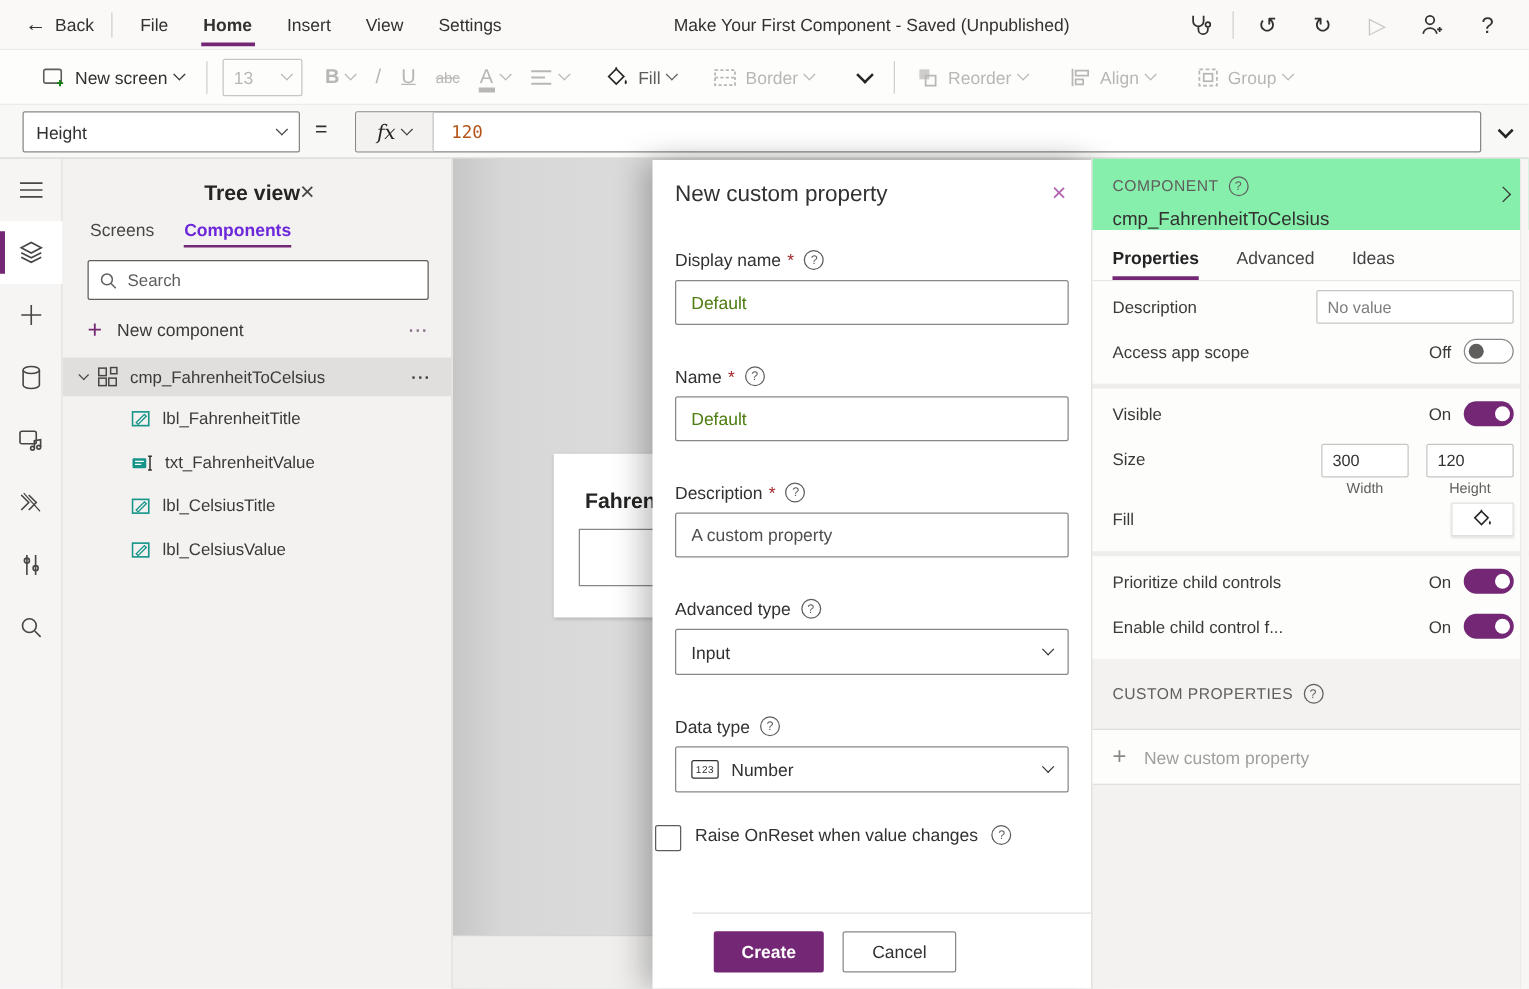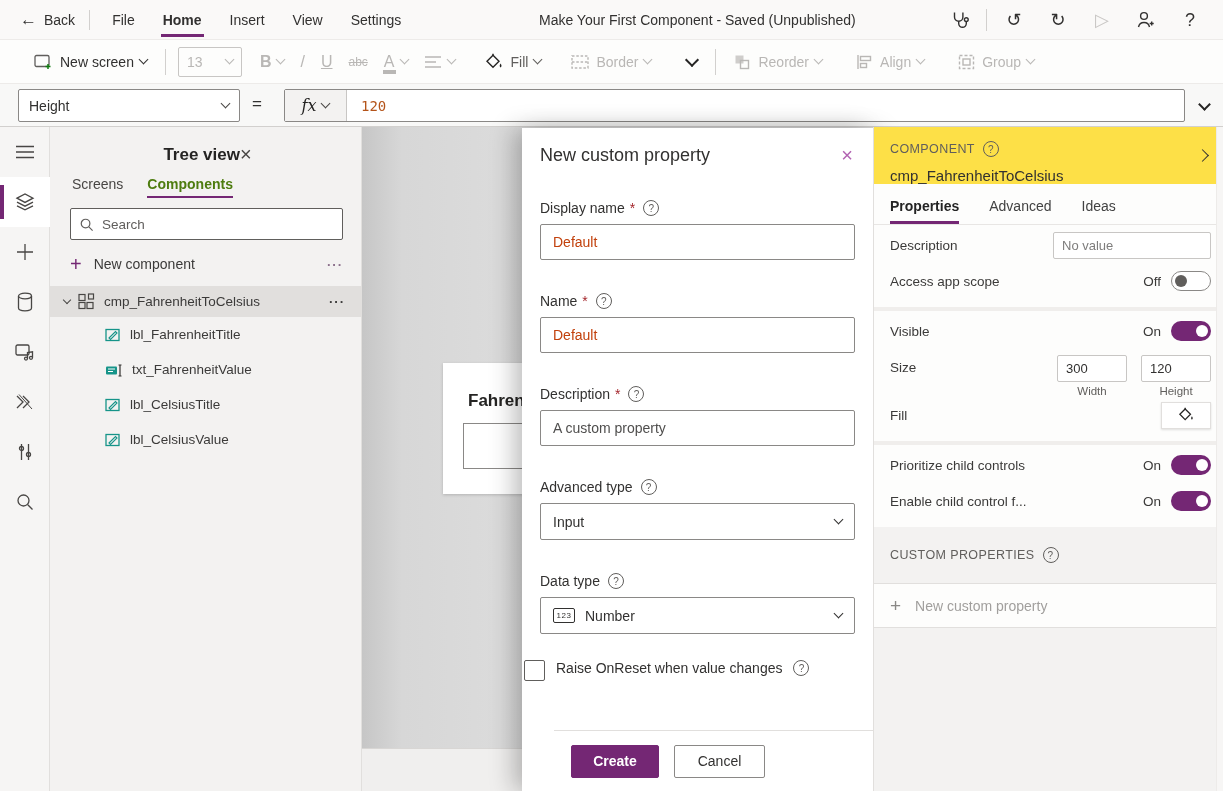--- a/index.html
+++ b/index.html
@@ -60,21 +60,21 @@
   .rail-item.selected::before { content:""; position:absolute; left:0; top:8px; bottom:8px; width:4px; background:#742774; }
   .rail-item svg { stroke:#484644; fill:none; stroke-width:1.3; }
 
   
   .tree { position:absolute; left:50px; top:0; width:312px; height:664px; background:#f3f2f1; border-right:1px solid #e1dfdd; z-index:2; }
   .tree-head { display:flex; align-items:center; justify-content:center; padding:16px 18px 6px 22px; }
   .tree-title { font-size:17px; font-weight:bold; color:#252423; }
   .tree-close { font-size:20px; color:#484644; }
   .tree-tabs { display:flex; padding-left:22px; margin-top:4px; }
   .ttab { margin-right:24px; padding-bottom:8px; color:#484644; position:relative; }
-  .ttab.active { color:#4d7c0f; font-weight:bold; }
+  .ttab.active { color:#6d28d9; font-weight:bold; }
   .ttab.active::after { content:""; position:absolute; left:0; right:0; bottom:2px; height:2.5px; background:#742774; }
   .tree-search { margin:8px 18px 0 20px; height:32px; background:#fff; border:1px solid #605e5c; border-radius:2px; display:flex; align-items:center; padding:0 8px; }
   .tree-search input { border:0; outline:0; flex:1; margin-left:8px; font-size:13.5px; font-family:inherit; color:#4d7c0f; background:transparent; }
   .tree-search input::placeholder { color:#605e5c; }
   .newcomp { display:flex; align-items:center; margin:6px 18px 4px 20px; height:36px; color:#3b3a39; }
   .newcomp .plus { color:#742774; font-size:20px; margin-right:12px; font-weight:400; }
   .newcomp .ellip { margin-left:auto; color:#8a6e8a; }
   .trow { display:flex; align-items:center; height:31px; color:#3b3a39; font-size:13.5px; }
   .trow.selected { background:#e1dfdd; }
   .trow .chv { margin:0 8px 0 14px; width:6px; height:6px; color:#484644; }
@@ -90,34 +90,34 @@
   .canvas-foot { position:absolute; left:0; bottom:0; width:100%; height:43px; background:#f0efee; border-top:1px solid #d8d6d4; }
 
   
   .dialog { position:absolute; left:522px; top:1px; width:351px; height:663px; background:#fff; z-index:5; box-shadow:-10px 0 22px rgba(0,0,0,.22), 10px 0 22px rgba(0,0,0,.12); }
   .dlg-head { display:flex; align-items:center; justify-content:space-between; padding:16px 20px 0 18px; }
   .dlg-title { font-size:18px; color:#323130; }
   .dlg-close { color:#b263b2; font-size:20px; }
   .fblock { padding:0 18px; }
   .flabel { display:flex; align-items:center; gap:8px; margin-top:33px; margin-bottom:8px; color:#323130; }
   .flabel .req { color:#a4262c; margin-left:-3px; }
-  .finput { width:315px; height:36px; border:1px solid #8a8886; border-radius:2px; padding:0 12px; font-size:14px; font-family:inherit; color:#c2410c; background:#fff; outline:none; }
+  .finput { width:315px; height:36px; border:1px solid #8a8886; border-radius:2px; padding:0 12px; font-size:14px; font-family:inherit; color:#4d7c0f; background:#fff; outline:none; }
   .finput.dark { color:#4f4e4d; }
   .fselect { width:315px; height:37px; border:1px solid #8a8886; border-radius:2px; display:flex; align-items:center; padding:0 12px; color:#323130; background:#fff; }
   .fselect .chv { margin-left:auto; color:#323130; }
   .num-ico { width:22px; height:15px; border:1.2px solid #323130; border-radius:2px; font-size:8px; display:inline-flex; align-items:center; justify-content:center; margin-right:10px; color:#323130; letter-spacing:.5px; }
   .cbrow { display:flex; align-items:flex-start; gap:11px; margin:26px 18px 0 2px; color:#323130; }
   .cb { width:21px; height:21px; border:1px solid #605e5c; border-radius:2px; background:#fff; flex:none; }
   .dlg-foot { position:absolute; left:0; bottom:0; width:100%; height:61px; border-top:1px solid #e1dfdd; display:flex; align-items:center; padding-left:17px; gap:15px;margin-left:32px; }
   .btn-primary { width:88px; height:33px; background:#742774; color:#fff; border:1px solid #742774; border-radius:2px; font-size:14px; font-weight:bold; font-family:inherit; }
   .btn-secondary { width:91px; height:33px; background:#fff; color:#323130; border:1px solid #8a8886; border-radius:2px; font-size:14px; font-family:inherit; }
 
   
   .inspector { position:absolute; left:873px; top:0; width:350px; height:664px; background:#f3f2f1; z-index:6; border-left:1px solid #e1dfdd; }
-  .insp-head { position:relative; padding:14px 16px 0 16px; background:#fde047; }
+  .insp-head { position:relative; padding:14px 16px 0 16px; background:#86efac; }
   .insp-kicker { display:flex; align-items:center; gap:8px; color:#605e5c; font-size:12.5px; letter-spacing:.4px; }
   .insp-expand { position:absolute; right:16px; top:22px; color:#323130; }
   .insp-expand .chv { width:9px; height:9px; border-width:1.6px; }
   .insp-name { margin-top:10px; font-size:15px; color:#323130; }
   .insp-tabs { display:flex; padding:14px 16px 0 16px; background:#fdfdfc; border-bottom:1px solid #e8e6e4; }
   .itab { margin-right:30px; padding-bottom:10px; color:#424242; position:relative; }
   .itab.active { font-weight:bold; color:#242424; }
   .itab.active::after { content:""; position:absolute; left:0; right:0; bottom:0; height:3px; background:#742774; }
   .isec { background:#fdfdfc; padding:2px 0 8px 0; }
   .isec + .gap { height:4px; background:#f0eeec; }

